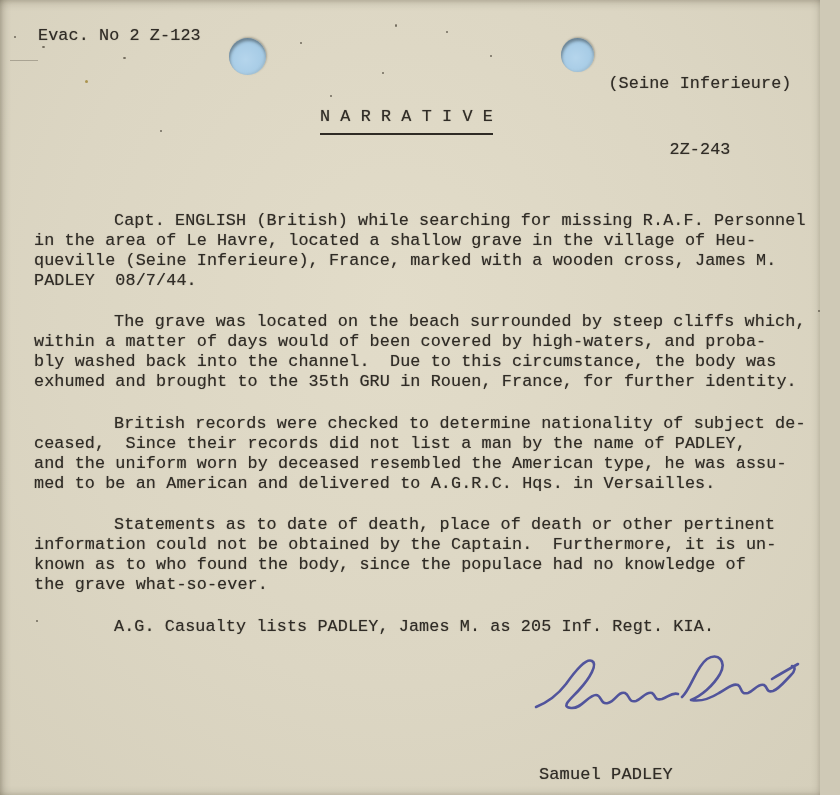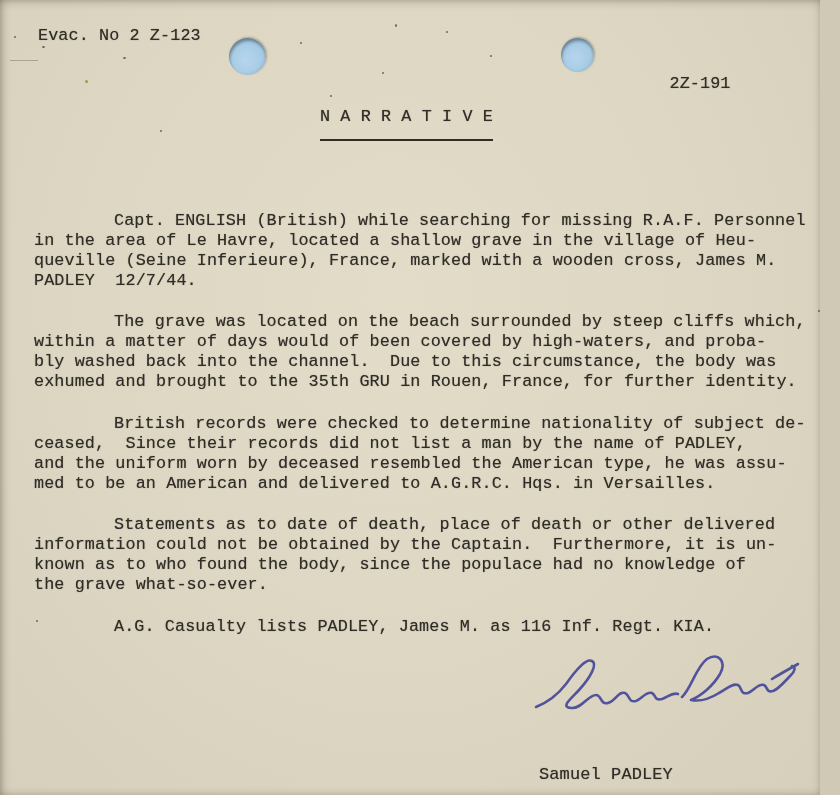--- a/index.html
+++ b/index.html
@@ -37,21 +37,21 @@
   .header-right {
     left: 604px; top: 29px; width: 192px;
     text-align: center; line-height: 22px;
   }
   .title-wrap { position: absolute; left: 320px; top: 107px; }
   .doc-title {
     font-size: 16.8px;
     line-height: 20px;
     letter-spacing: 0.1px;
     border-bottom: 2px solid #2f2b25;
-    padding-bottom: 12px;
+    padding-bottom: 6px;
     text-shadow: 0 0 1px rgba(48,44,38,0.6);
     display: inline-block;
   }
   .date-line { left: 564px; top: 151px; }
   .p1 { top: 211px; }
   .p2 { top: 312px; }
   .p3 { top: 414px; }
   .p4 { top: 515px; }
   .p5 { top: 617px; }
   .hole {
@@ -88,45 +88,46 @@
 <body>
 
 <div class="page">
 
   <div class="hole hole-left"></div>
   <div class="hole hole-right"></div>
 
   <div class="typed header-left">Evac. No 2 Z-123</div>
 
   <div class="typed header-right">
-    <div>2Z-191</div>
+    <div>(Seine Inferieure)</div>
+    <div>2Z-243</div>
   </div>
 
   <div class="title-wrap">
     <span class="doc-title">N A R R A T I V E</span>
   </div>
 
 
   <div class="typed para p1">Capt. ENGLISH (British) while searching for missing R.A.F. Personnel
 in the area of Le Havre, located a shallow grave in the village of Heu-
 queville (Seine Inferieure), France, marked with a wooden cross, James M.
-PADLEY  12/7/44.</div>
+PADLEY  08/7/44.</div>
   <div class="typed para p2">The grave was located on the beach surrounded by steep cliffs which,
 within a matter of days would of been covered by high-waters, and proba-
 bly washed back into the channel.  Due to this circumstance, the body was
 exhumed and brought to the 35th GRU in Rouen, France, for further identity.</div>
   <div class="typed para p3">British records were checked to determine nationality of subject de-
 ceased,  Since their records did not list a man by the name of PADLEY,
 and the uniform worn by deceased resembled the American type, he was assu-
 med to be an American and delivered to A.G.R.C. Hqs. in Versailles.</div>
-  <div class="typed para p4">Statements as to date of death, place of death or other delivered
+  <div class="typed para p4">Statements as to date of death, place of death or other pertinent
 information could not be obtained by the Captain.  Furthermore, it is un-
 known as to who found the body, since the populace had no knowledge of
 the grave what-so-ever.</div>
-  <div class="typed para p5">A.G. Casualty lists PADLEY, James M. as 116 Inf. Regt. KIA.</div>
+  <div class="typed para p5">A.G. Casualty lists PADLEY, James M. as 205 Inf. Regt. KIA.</div>
 
   <svg class="signature-svg" viewBox="0 0 272 76" fill="none" stroke="#3f4397" stroke-width="2.6" stroke-linecap="round" stroke-linejoin="round" opacity="0.88" aria-label="Samuel Desist">
     <path d="M6,56 C16,52 26,46 36,33 C46,19 56,7 62,10 C68,13 60,27 49,39 C41,48 30,56 41,57 C52,58 58,44 66,44 C72,44 70,54 78,52 C86,50 88,40 95,42 C100,44 98,52 106,50 C112,48 116,40 122,42 C126,44 124,50 132,48 C138,46 142,41 148,43"></path>
     <path d="M152,46 C161,38 166,16 177,8 C188,1 197,10 190,23 C183,35 171,45 161,49 C171,51 181,47 189,42 C197,38 202,32 208,34 C212,36 210,44 218,42 C224,40 228,32 234,34 C238,36 236,42 243,40 C249,38 255,30 261,24 C265,20 266,16 262,15"></path>
     <path d="M242,28 C250,23 259,18 268,13"></path>
   </svg>
 
   <div class="typed sig-block">
     <div>Samuel PADLEY</div>
     

